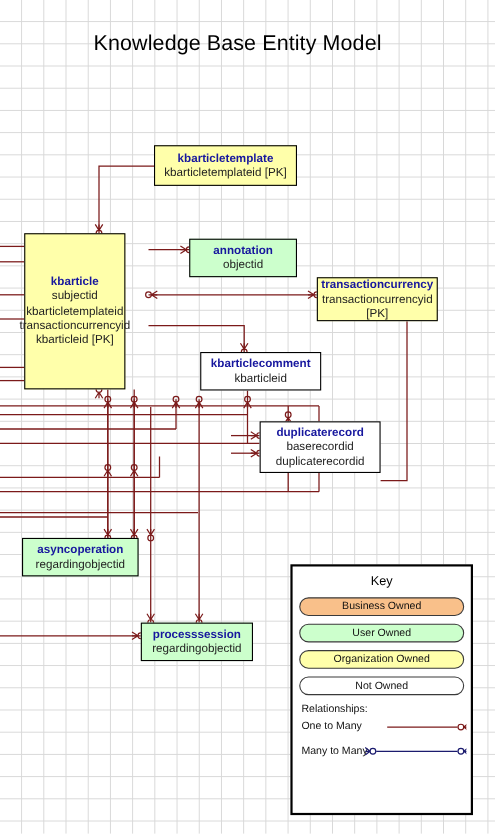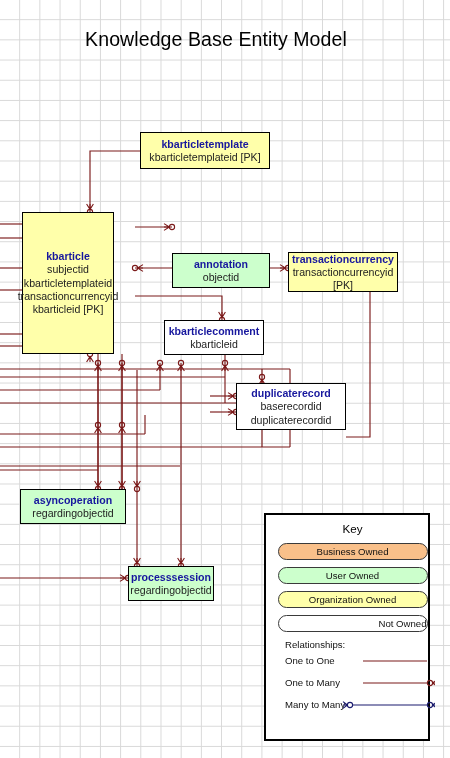--- a/index.html
+++ b/index.html
@@ -66,21 +66,20 @@
   .entity.white  { background: #ffffff; }
 
   
   #keybox {
     position: absolute;
     left: 264px; top: 513px;
     width: 166px; height: 228px;
     background: #ffffff;
     border: 2.4px solid #000000;
     box-sizing: border-box;
-    padding-left: 11px;
   }
   #keybox .key-title {
     text-align: center;
     font-size: 11.6px;
     color: #000;
     margin-top: 7px;
     margin-bottom: 8px;
   }
   .pill {
     margin: 4px auto 7px auto;
@@ -212,69 +211,66 @@
         <div class="ename">kbarticletemplate</div>
         <div class="efield">kbarticletemplateid  [PK]</div>
       </div>
       <div class="entity yellow" style="left: 22px; top: 212px; width: 92px; height: 142px;">
         <div class="ename">kbarticle</div>
         <div class="efield">subjectid</div>
         <div class="efield">kbarticletemplateid</div>
         <div class="efield">transactioncurrencyid</div>
         <div class="efield">kbarticleid  [PK]</div>
       </div>
-      <div class="entity green" style="left: 172px; top: 217px; width: 98px; height: 35px; margin-top: 36px;">
+      <div class="entity green" style="left: 172px; top: 217px; width: 98px; height: 35px;">
         <div class="ename">annotation</div>
         <div class="efield">objectid</div>
       </div>
       <div class="entity yellow" style="left: 288px; top: 252px; width: 110px; height: 40px;">
         <div class="ename">transactioncurrency</div>
         <div class="efield">transactioncurrencyid</div>
         <div class="efield">[PK]</div>
       </div>
-      <div class="entity white" style="left: 164px; top: 320px; width: 100px; height: 35px;">
+      <div class="entity white" style="left: 182px; top: 320px; width: 110px; height: 35px;">
         <div class="ename">kbarticlecomment</div>
         <div class="efield">kbarticleid</div>
       </div>
       <div class="entity white" style="left: 236px; top: 383px; width: 110px; height: 47px;">
         <div class="ename">duplicaterecord</div>
         <div class="efield">baserecordid</div>
         <div class="efield">duplicaterecordid</div>
       </div>
       <div class="entity green" style="left: 20px; top: 489px; width: 106px; height: 35px;">
         <div class="ename">asyncoperation</div>
         <div class="efield">regardingobjectid</div>
       </div>
-      <div class="entity green" style="left: 128px; top: 566px; width: 86px; height: 35px;">
+      <div class="entity green" style="left: 128px; top: 566px; width: 102px; height: 35px;">
         <div class="ename">processsession</div>
         <div class="efield">regardingobjectid</div>
       </div>
     </div>
 
   <div id="keybox">
     <div class="key-title">Key</div>
     <div id="key-pills">
         <div class="pill" style="background: rgb(249, 192, 138);">
           <span>Business Owned</span>
         </div>
         <div class="pill" style="background: rgb(204, 255, 204);">
           <span>User Owned</span>
         </div>
         <div class="pill" style="background: rgb(255, 255, 170);">
           <span>Organization Owned</span>
         </div>
-        <div class="pill" style="background: rgb(255, 255, 255); justify-content: flex-end;">
+        <div class="pill" style="background: rgb(255, 255, 255);">
           <span>Not Owned</span>
         </div>
       </div>
     <div class="rel-head">Relationships:</div>
     <div id="key-rels">
-        <div class="rel-row"><span class="rl">One to One</span><span><svg width="150" height="18" viewBox="0 0 150 18">
-              <line x1="78" y1="9" x2="142" y2="9" stroke="#7b1a1a" stroke-width="1.2"></line>
-            </svg></span></div>
         <div class="rel-row"><span class="rl">One to Many</span><span><svg width="150" height="18" viewBox="0 0 150 18">
               <line x1="78" y1="9" x2="142" y2="9" stroke="#7b1a1a" stroke-width="1.2"></line>
               <circle cx="145" cy="9" r="2.6" fill="none" stroke="#7b1a1a" stroke-width="1.1"></circle>
               <path d="M147.6,9 L152,5.6 M147.6,9 L152,9 M147.6,9 L152,12.4" fill="none" stroke="#7b1a1a" stroke-width="1.1"></path>
             </svg></span></div>
         <div class="rel-row"><span class="rl">Many to Many</span><span><svg width="150" height="18" viewBox="0 0 150 18">
               <line x1="68" y1="9" x2="142" y2="9" stroke="#1b1b6e" stroke-width="1.2"></line>
               <circle cx="145" cy="9" r="2.6" fill="none" stroke="#1b1b6e" stroke-width="1.1"></circle>
               <path d="M147.6,9 L152,5.6 M147.6,9 L152,9 M147.6,9 L152,12.4" fill="none" stroke="#1b1b6e" stroke-width="1.1"></path>
               <circle cx="65" cy="9" r="2.6" fill="none" stroke="#1b1b6e" stroke-width="1.1"></circle>

